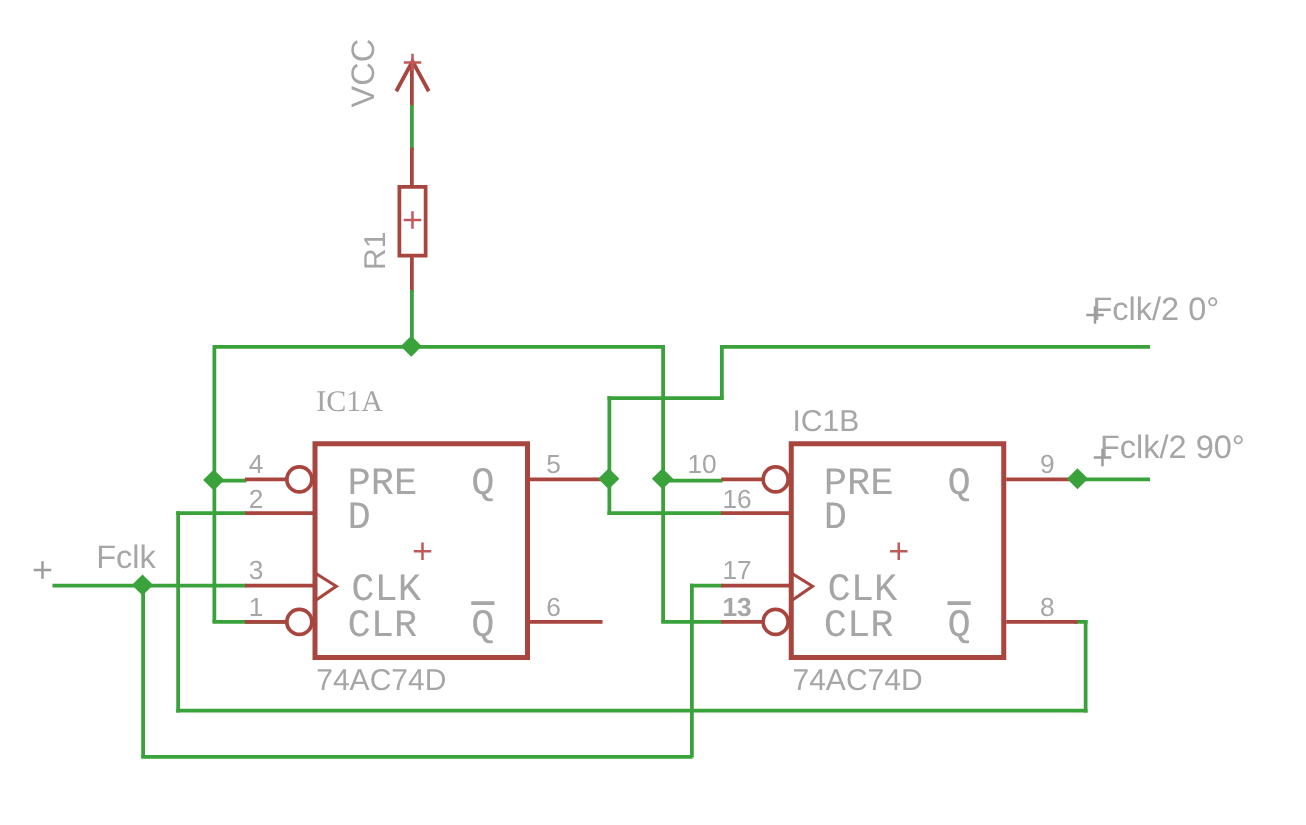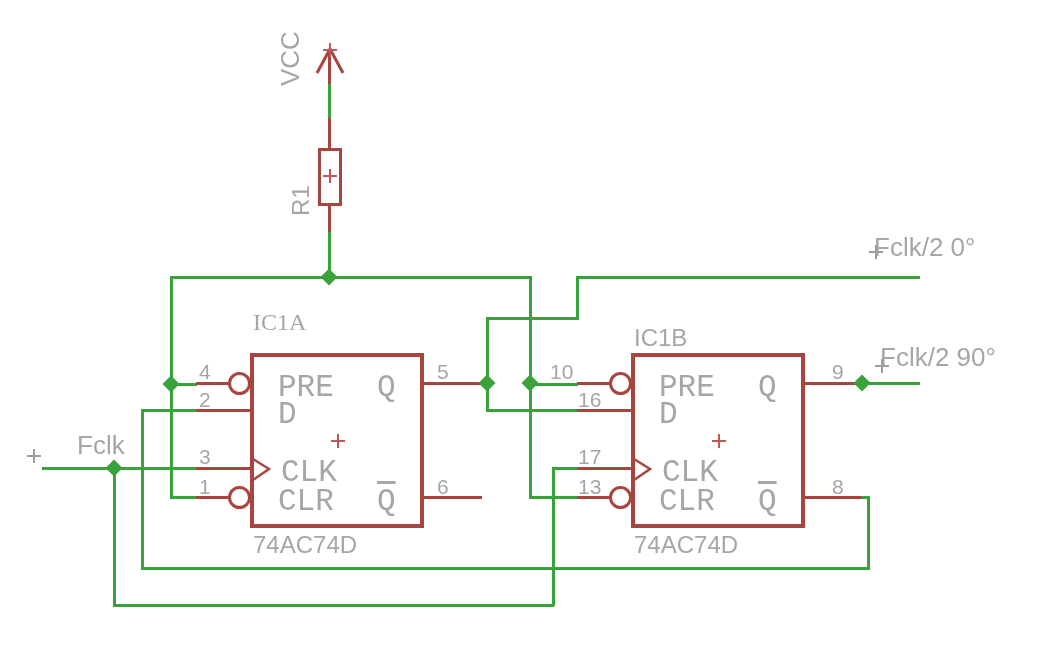--- a/index.html
+++ b/index.html
@@ -141,21 +141,21 @@
   <div class="t pn" style="left:659px;top:372px;">PRE</div>
   <div class="t pn" style="left:659px;top:399px;">D</div>
   <div class="t pn" style="left:662px;top:457px;">CLK</div>
   <div class="t pn" style="left:659px;top:486px;">CLR</div>
   <div class="t pn" style="left:758px;top:372px;">Q</div>
   <div class="t pn ov" style="left:758px;top:486px;">Q</div>
 
   <div class="t num" style="left:550px;top:361px;">10</div>
   <div class="t num" style="left:578px;top:389px;">16</div>
   <div class="t num" style="left:578px;top:446px;">17</div>
-  <div class="t num" style="left:578px;top:476px;">13</div>
+  <div class="t num" style="left:578px;top:476px;font-weight:bold;">13</div>
   <div class="t num" style="left:832px;top:361px;">9</div>
   <div class="t num" style="left:832px;top:476px;">8</div>
 
   <div class="jn" style="left:323px;top:271px;"></div>
   <div class="jn" style="left:165px;top:378px;"></div>
   <div class="jn" style="left:108px;top:462px;"></div>
   <div class="jn" style="left:481px;top:377px;"></div>
   <div class="jn" style="left:524px;top:377px;"></div>
   <div class="jn" style="left:856px;top:377px;"></div>
 

